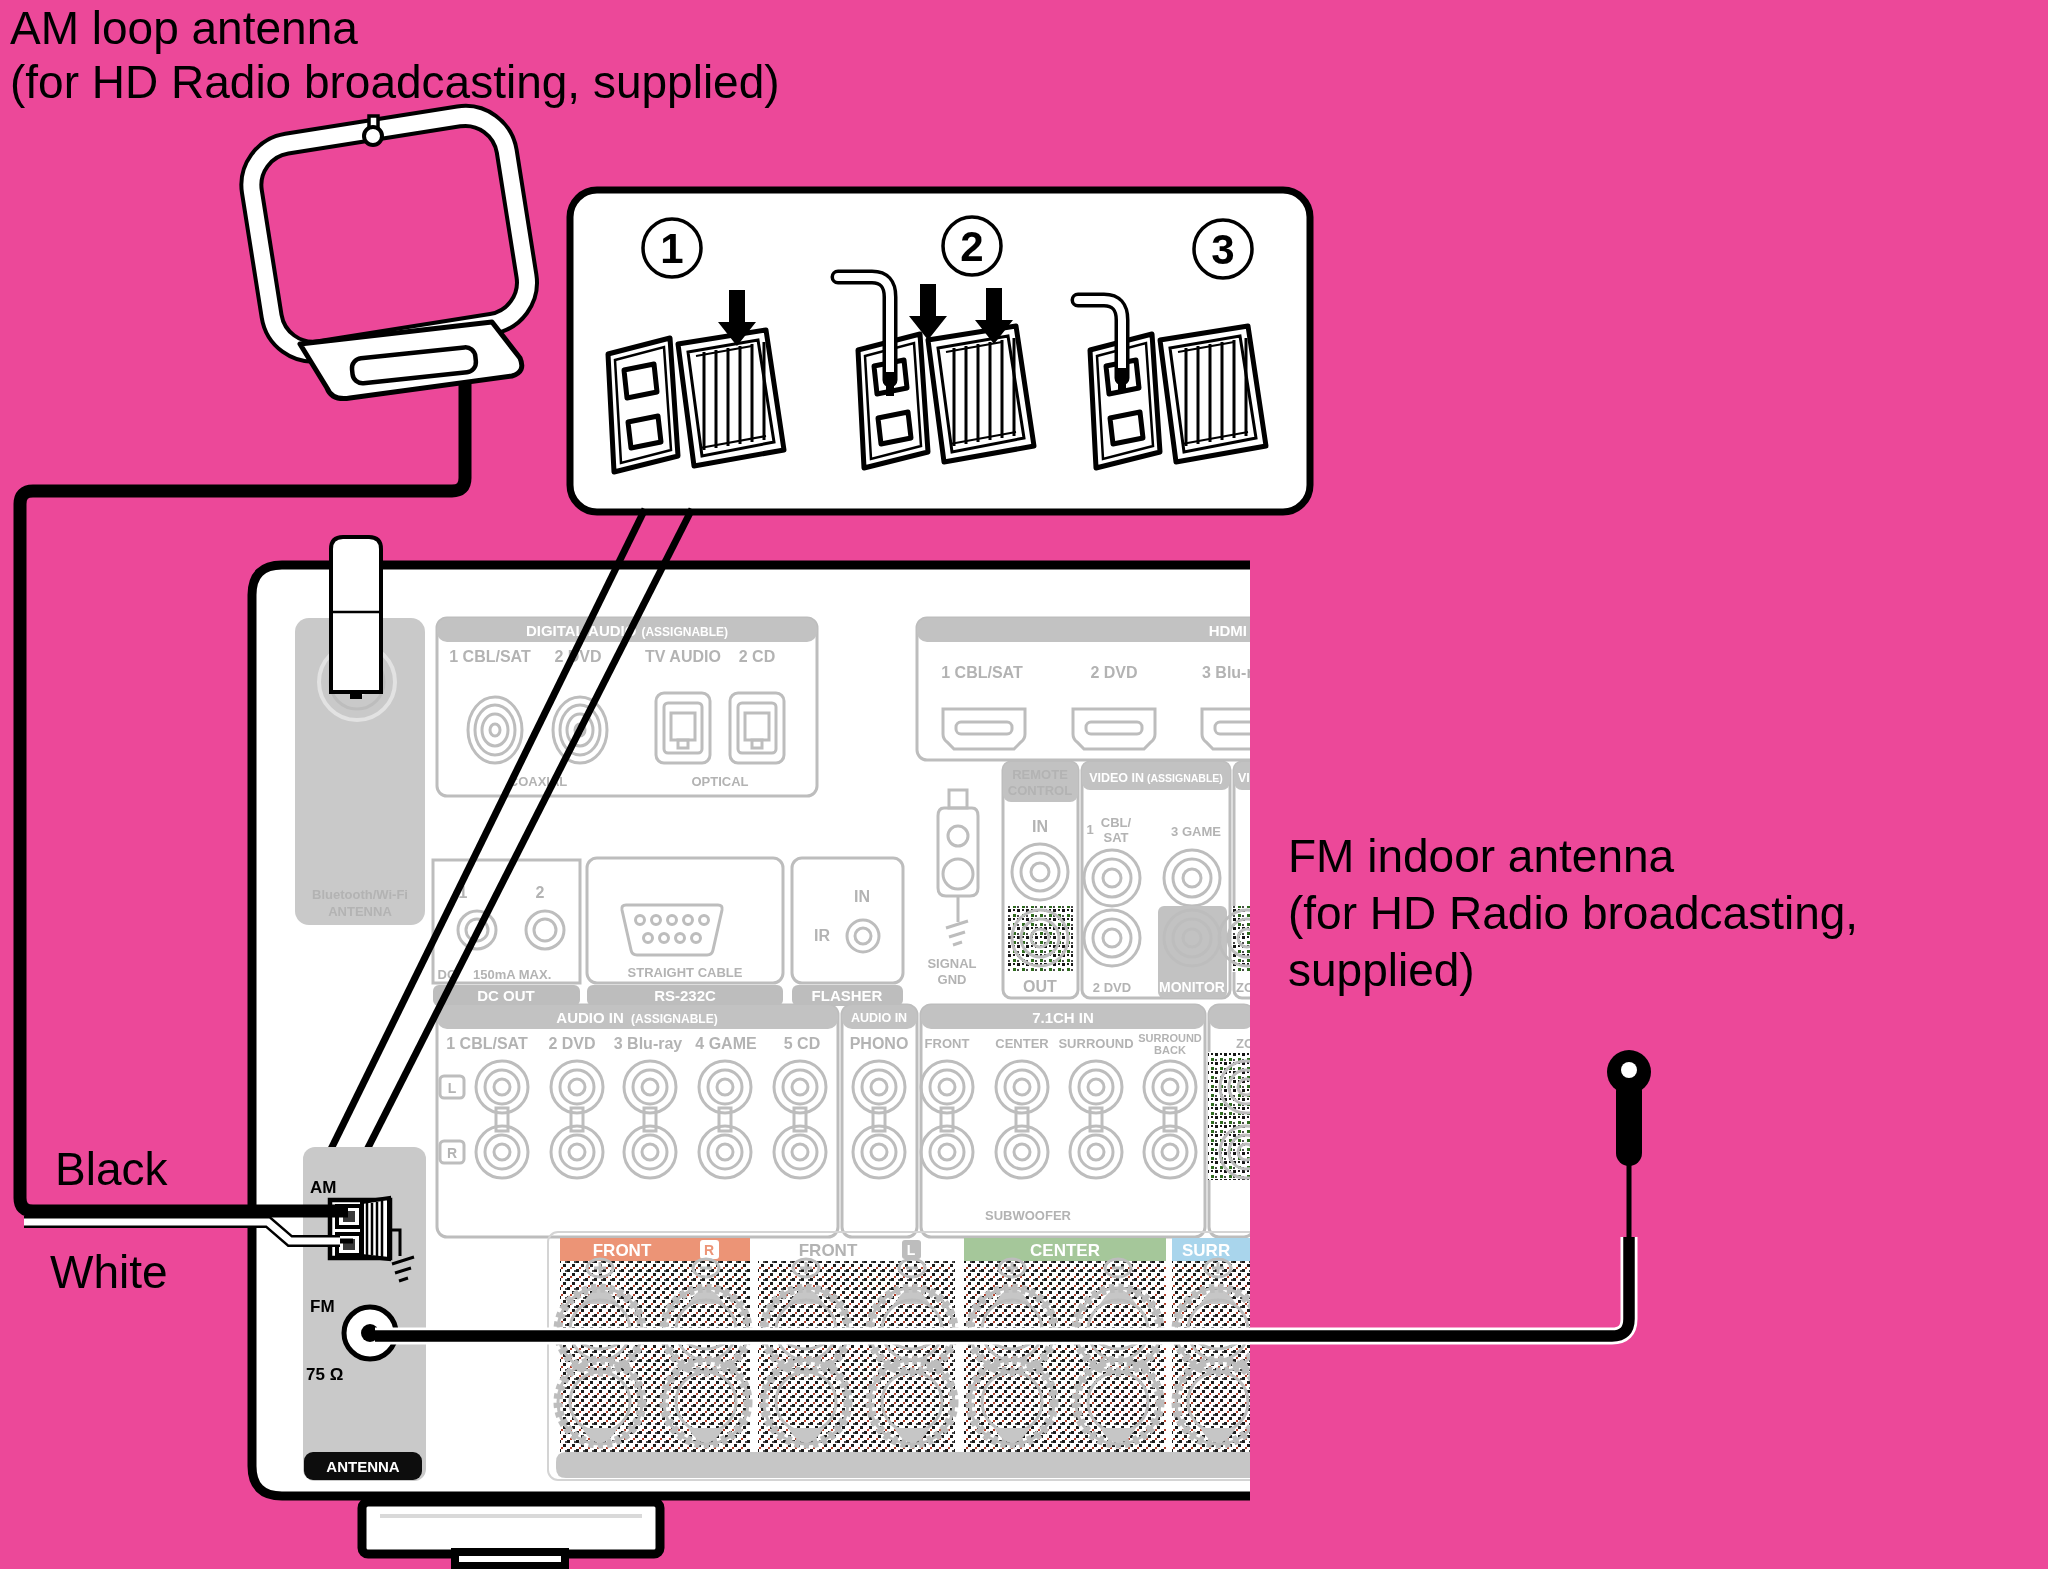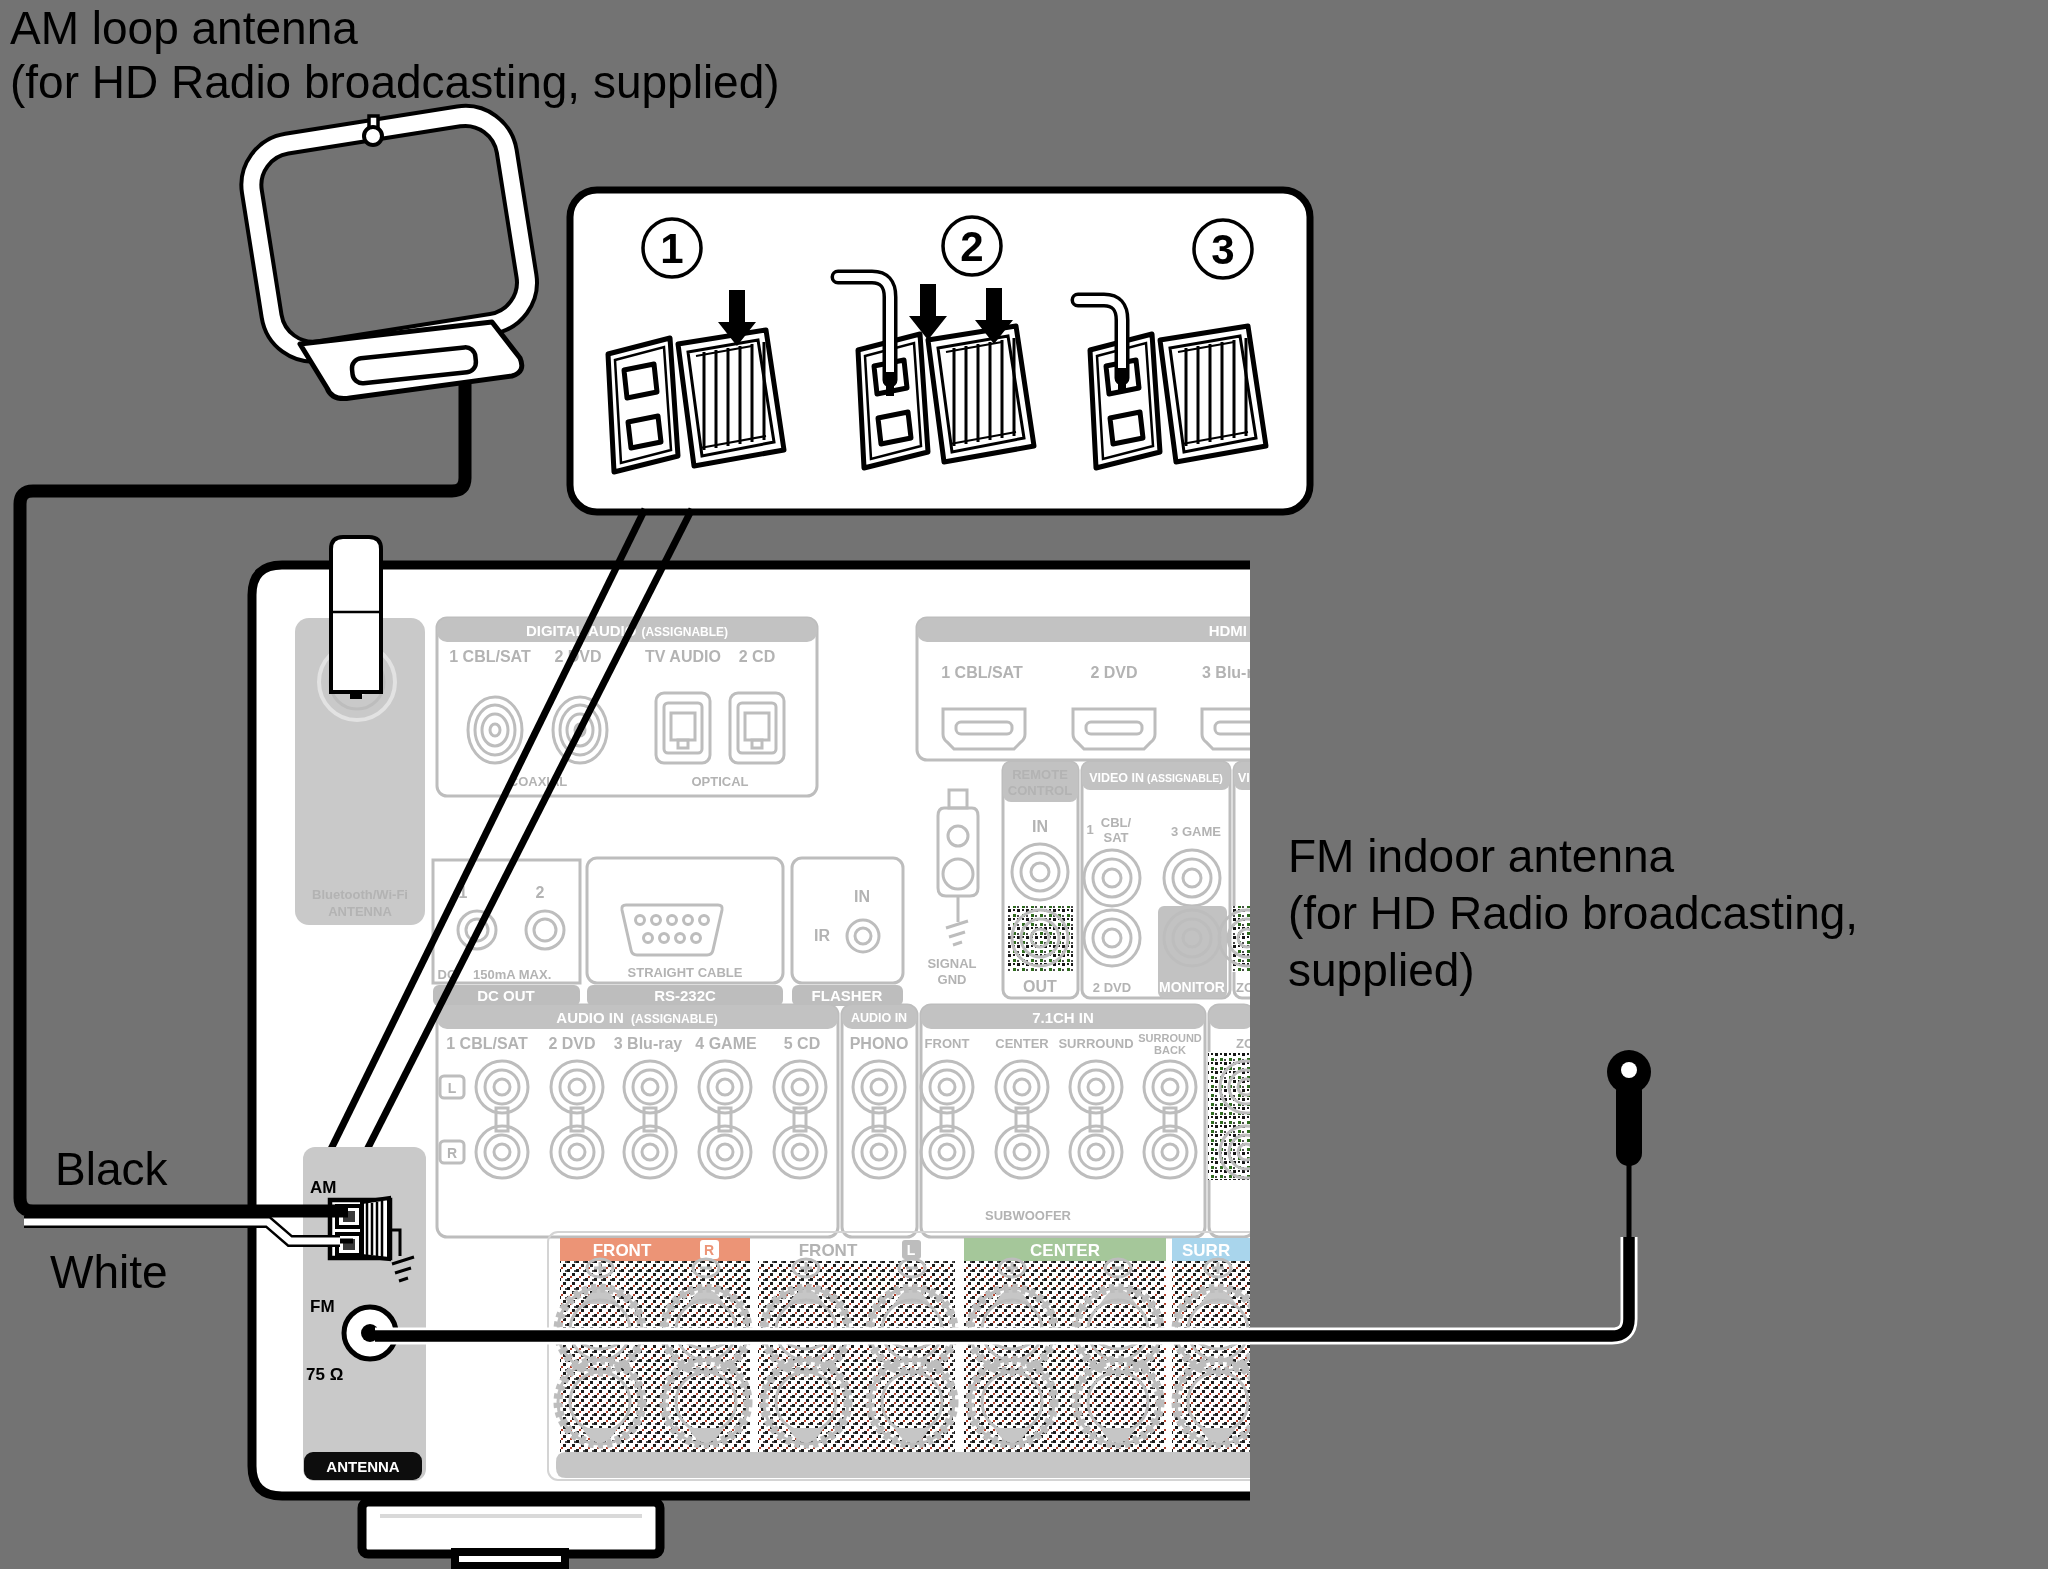--- a/index.html
+++ b/index.html
@@ -1,16 +1,16 @@
 <!DOCTYPE html>
 <html><head>
 <meta charset="utf-8">
 <style>
   html,body{margin:0;padding:0;background:#fff;}
-  #stage{position:relative;width:2048px;height:1569px;background:#737373;overflow:hidden;
+  #stage{position:relative;width:2048px;height:1569px;background:#ec4899;overflow:hidden;
          font-family:"Liberation Sans",sans-serif;}
   svg{position:absolute;left:0;top:0;}
   text{font-family:"Liberation Sans",sans-serif;}
   .t-big{font-size:46px;fill:#000;}
   .t-step{font-size:42px;font-weight:bold;fill:#000;}
   .t-hdr{font-size:15px;font-weight:bold;fill:#fff;}
   .t-hdr-sm{font-size:12.5px;font-weight:bold;fill:#fff;}
   .t-note{font-size:12px;font-weight:bold;fill:#fff;}
   .t-lbl{font-size:16px;font-weight:bold;fill:#B3B3B3;}
   .t-lbl-sm{font-size:13px;font-weight:bold;fill:#B3B3B3;}

